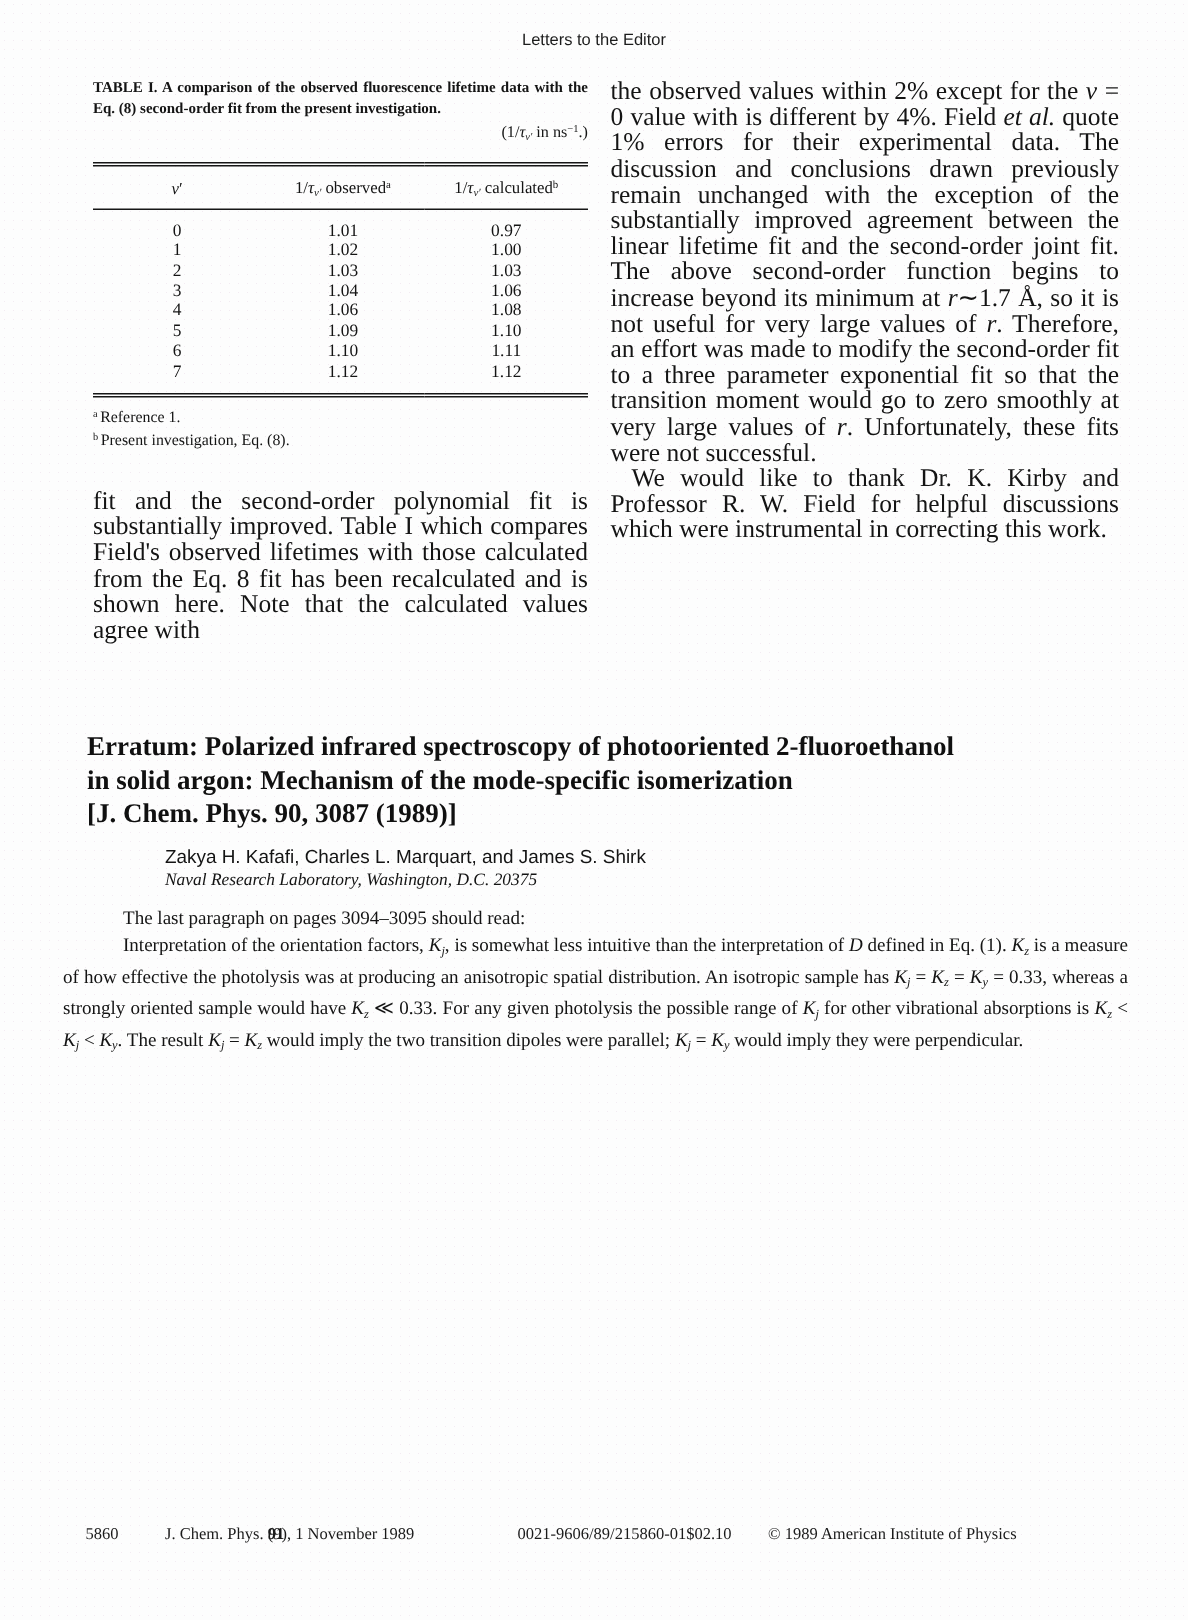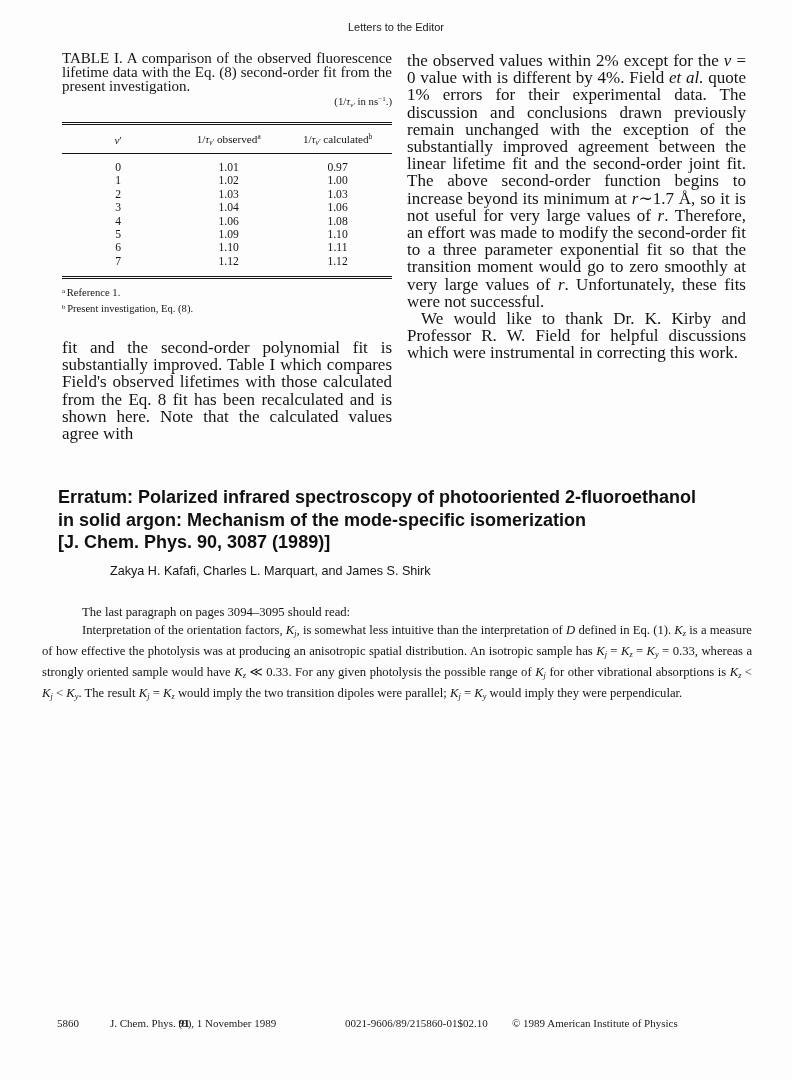--- a/index.html
+++ b/index.html
@@ -12,21 +12,21 @@
     color:#141414; overflow:hidden;
   }
   .running-head {
     position:absolute; top:21px; left:0; right:0; text-align:center;
     font-family:"Liberation Sans", sans-serif; font-size:11px; color:#1c1c1c;
   }
   .letters-section { position:absolute; top:52px; left:62px; width:684px; display:flex; gap:15px; }
   .col-left  { width:330px; }
   .col-right { width:339px; }
 
-  .table-caption { font-size:15px; line-height:13.8px; text-align:justify; }
+  .table-caption { font-size:10px; line-height:13.8px; text-align:justify;font-weight:bold; }
   .caption-units { font-size:10.8px; line-height:13.8px;text-align:right; }
 
   table.lifetime-table {
     width:100%; border-collapse:collapse; margin-top:9px;
     border-top:3px double #161616; border-bottom:3px double #161616;
     font-size:11.6px;
   }
   table.lifetime-table th {
     font-weight:normal; text-align:center; padding:8px 0 6px 0;
     border-bottom:1.2px solid #161616; font-size:11.2px;
@@ -42,21 +42,21 @@
   .col-left .continuation { margin-top:24px; }
   .indented { text-indent:14px; }
 
   .reference {
     margin-top:30px; font-size:10.8px; line-height:13.6px;
     padding-left:9px; text-indent:-9px; text-align:justify;
   }
 
   .erratum-section { position:absolute; top:486px; left:58px; right:40px; }
   .erratum-title {
-    font-family:Liberation Sans, sans-serif; font-weight:bold;
+    font-family:Liberation Serif, serif; font-weight:bold;
     font-size:18px; line-height:22.5px; color:#101010; margin:0;
   }
   .erratum-authors {
     margin:10px 0 0 52px; font-family:"Liberation Sans", sans-serif; font-size:12.6px;
   }
   .erratum-affiliation { margin:2px 0 0 52px; font-size:11.6px; font-style:italic; }
 
   .erratum-body {
     position:absolute; top:604px; left:42px; right:40px;
     font-size:12.7px; line-height:17.6px; text-align:justify;
@@ -163,20 +163,21 @@
 
   </div>
 
   <div class="erratum-section">
     <h1 class="erratum-title">
       <div>Erratum: Polarized infrared spectroscopy of photooriented 2-fluoroethanol</div>
       <div>in solid argon: Mechanism of the mode-specific isomerization</div>
       <div>[J. Chem. Phys. 90, 3087 (1989)]</div>
     </h1>
     <div class="erratum-authors">Zakya H. Kafafi, Charles L. Marquart, and James S. Shirk</div>
+    <div class="erratum-affiliation">Naval Research Laboratory, Washington, D.C. 20375</div>
   </div>
 
   <div class="erratum-body">
     <p>The last paragraph on pages 3094–3095 should read:</p>
     <p>Interpretation of the orientation factors, <span class="rt-i">K</span><span class="rt-sub">j</span>, is somewhat less intuitive than the interpretation of <span class="rt-i">D</span> defined in Eq. (1). <span class="rt-i">K</span><span class="rt-sub">z</span> is a measure of how effective the photolysis was at producing an anisotropic spatial distribution. An isotropic sample has <span class="rt-i">K</span><span class="rt-sub">j</span> = <span class="rt-i">K</span><span class="rt-sub">z</span> = <span class="rt-i">K</span><span class="rt-sub">y</span> = 0.33, whereas a strongly oriented sample would have <span class="rt-i">K</span><span class="rt-sub">z</span> ≪ 0.33. For any given photolysis the possible range of <span class="rt-i">K</span><span class="rt-sub">j</span> for other vibrational absorptions is <span class="rt-i">K</span><span class="rt-sub">z</span> &lt; <span class="rt-i">K</span><span class="rt-sub">j</span> &lt; <span class="rt-i">K</span><span class="rt-sub">y</span>. The result <span class="rt-i">K</span><span class="rt-sub">j</span> = <span class="rt-i">K</span><span class="rt-sub">z</span> would imply the two transition dipoles were parallel; <span class="rt-i">K</span><span class="rt-sub">j</span> = <span class="rt-i">K</span><span class="rt-sub">y</span> would imply they were perpendicular.</p>
   </div>
 
   <div class="footer">
     <span class="f-page">5860</span>
     <span class="f-journal">J. Chem. Phys. <span class="rt-b">91</span> (9), 1 November 1989</span>

